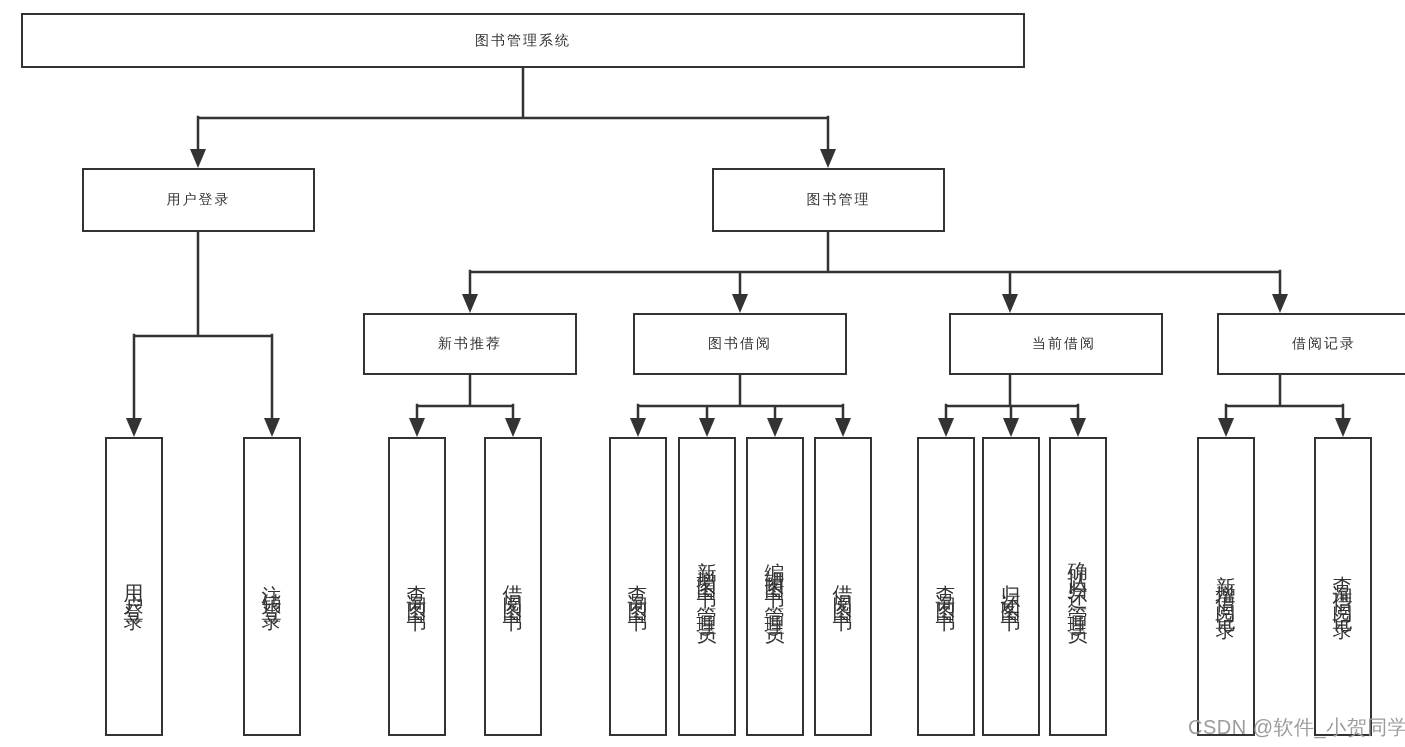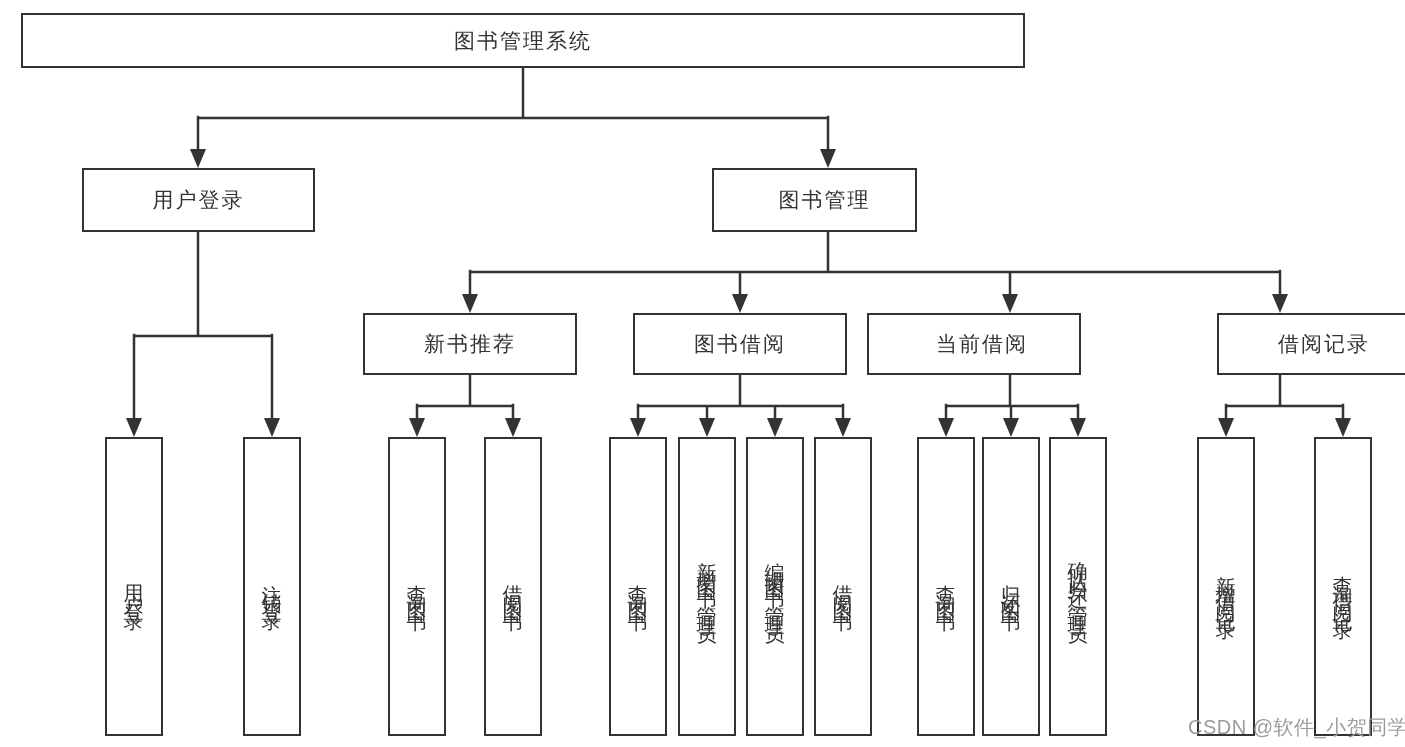--- a/index.html
+++ b/index.html
@@ -22,40 +22,40 @@
     box-sizing: border-box;
     background: #ffffff;
     border: 2.5px solid #333333;
     color: #333333;
     display: flex;
     align-items: center;
     justify-content: center;
     z-index: 2;
   }
   .h-node {
-    font-size: 21px;
+    font-size: 14px;
     letter-spacing: 2px;
     white-space: nowrap;
   }
   .v-node {
     writing-mode: vertical-lr;
     font-size: 20px;
     letter-spacing: 9px;
     line-height: 1;
   }
   
   .n-root   { left: 21px;  top: 13px;  width: 1004px; height: 55px; }
   
   .n-login  { left: 82px;  top: 168px; width: 233px;  height: 64px; }
-  .n-mgmt   { left: 712px; top: 168px; width: 205px;  height: 64px; padding-left: 20px; }
+  .n-mgmt   { left: 712px; top: 168px; width: 233px;  height: 64px; padding-left: 20px; }
   
   .n-l3     { top: 313px; width: 214px; height: 62px; }
   .n-newrec { left: 363px; }
   .n-borrow { left: 633px; }
-  .n-currnt { left: 867px; padding-left: 16px; }
+  .n-currnt { left: 949px; padding-left: 16px; }
   .n-record { left: 1173px; margin-left: 44px; }
   
   .leaf     { top: 437px; width: 58px; height: 299px; }
   .lf-1  { left: 105px; }
   .lf-2  { left: 243px; }
   .lf-3  { left: 388px; }
   .lf-4  { left: 484px; }
   .lf-5  { left: 609px; }
   .lf-6  { left: 678px; }
   .lf-7  { left: 746px; }

